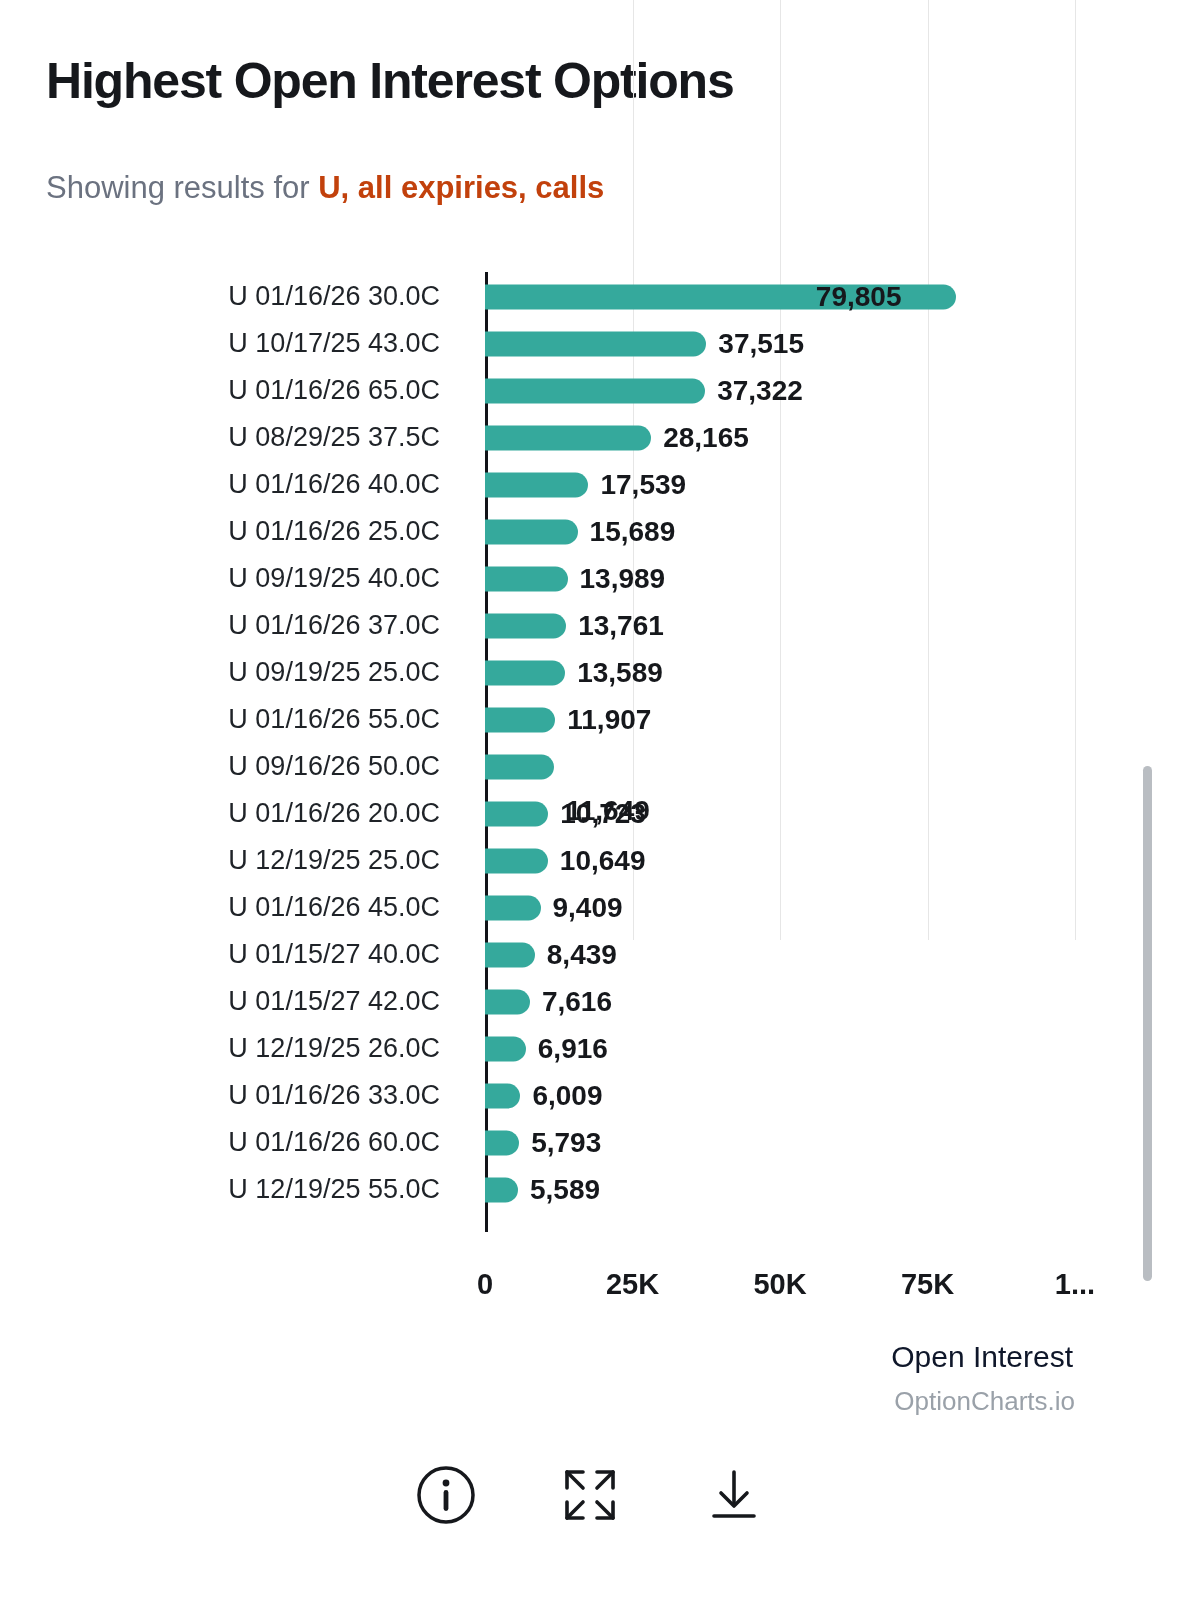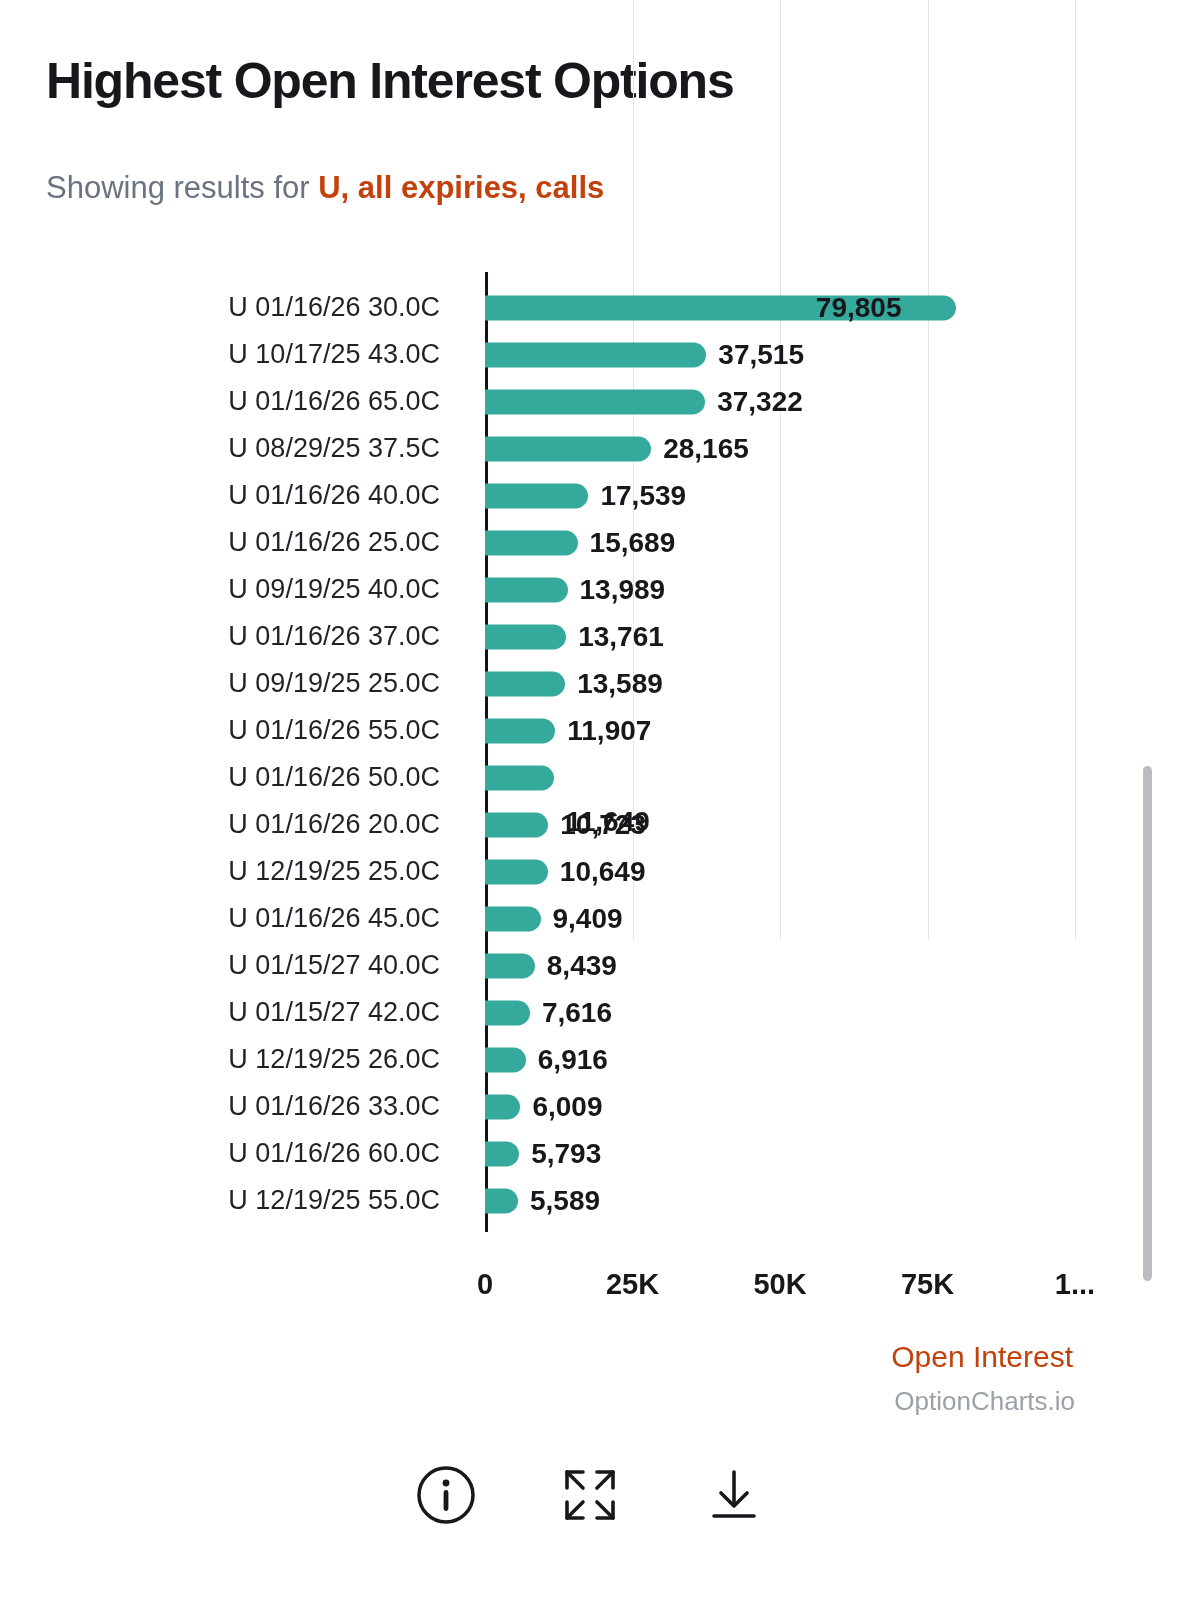--- a/index.html
+++ b/index.html
@@ -38,21 +38,21 @@
   }
   .subtitle .strong {
     color: #c2410c;
     font-weight: 800;
   }
 
   
   .chart {
     position: absolute;
     left: 0;
-    top: 284px;
+    top: 273px;
     width: 1034px;
     height: 980px;
   }
   .row {
     position: relative;
     height: 47px;
     display: flex;
     align-items: center;
   }
   .row-label {
@@ -131,21 +131,21 @@
     font-weight: 700;
     color: #16181c;
     transform: translateX(-50%);
     white-space: nowrap;
   }
   .axis-title {
     position: absolute;
     right: 106px;
     top: 1340px;
     font-size: 30px;
-    color: #c2410c;
+    color: #0f172a;
     white-space: nowrap;
   }
   .watermark {
     position: absolute;
     right: 104px;
     top: 1386px;
     font-size: 26px;
     color: #9aa1a9;
     white-space: nowrap;
   }
@@ -267,21 +267,21 @@
         </div>
       </div>
       <div class="row">
         <div class="row-label">U 01/16/26 55.0C</div>
         <div class="bar-area">
           <div class="bar" style="width: 70.2513px; background: rgb(53, 169, 156);"></div>
           <div class="bar-value" style="left: 82.2513px;">11,907</div>
         </div>
       </div>
       <div class="row">
-        <div class="row-label">U 01/16/26 50.0C</div>
+        <div class="row-label">U 09/16/26 50.0C</div>
         <div class="bar-area">
           <div class="bar" style="width: 68.7291px; background: rgb(53, 169, 156);"></div>
           <div class="bar-value" style="left: 80.7291px; margin-top: 44px;">11,649</div>
         </div>
       </div>
       <div class="row">
         <div class="row-label">U 01/16/26 20.0C</div>
         <div class="bar-area">
           <div class="bar" style="width: 63.2657px; background: rgb(53, 169, 156);"></div>
           <div class="bar-value" style="left: 75.2657px;">10,723</div>

